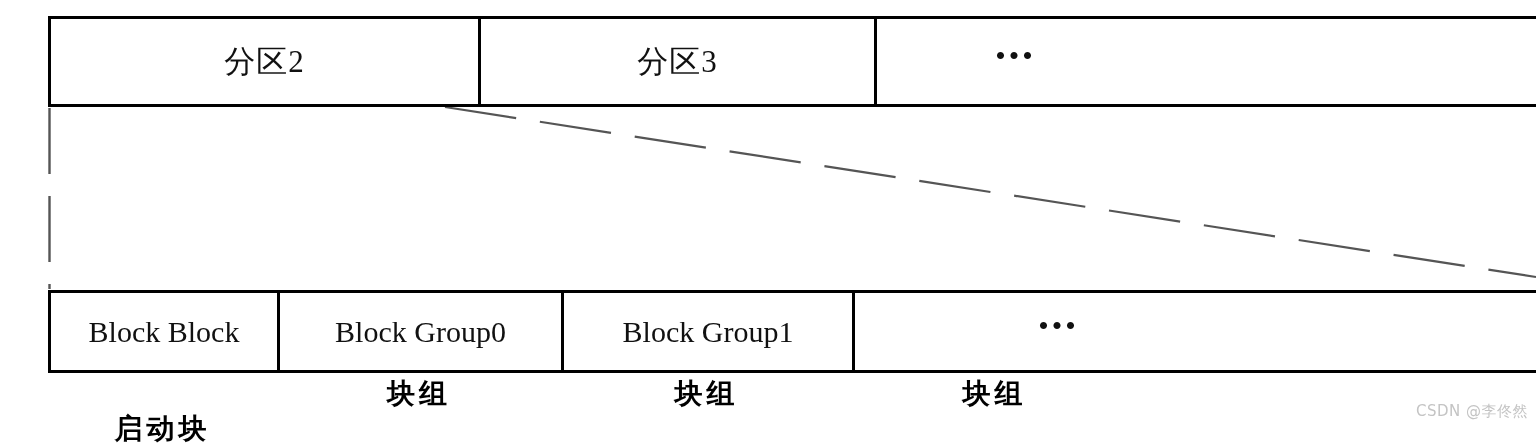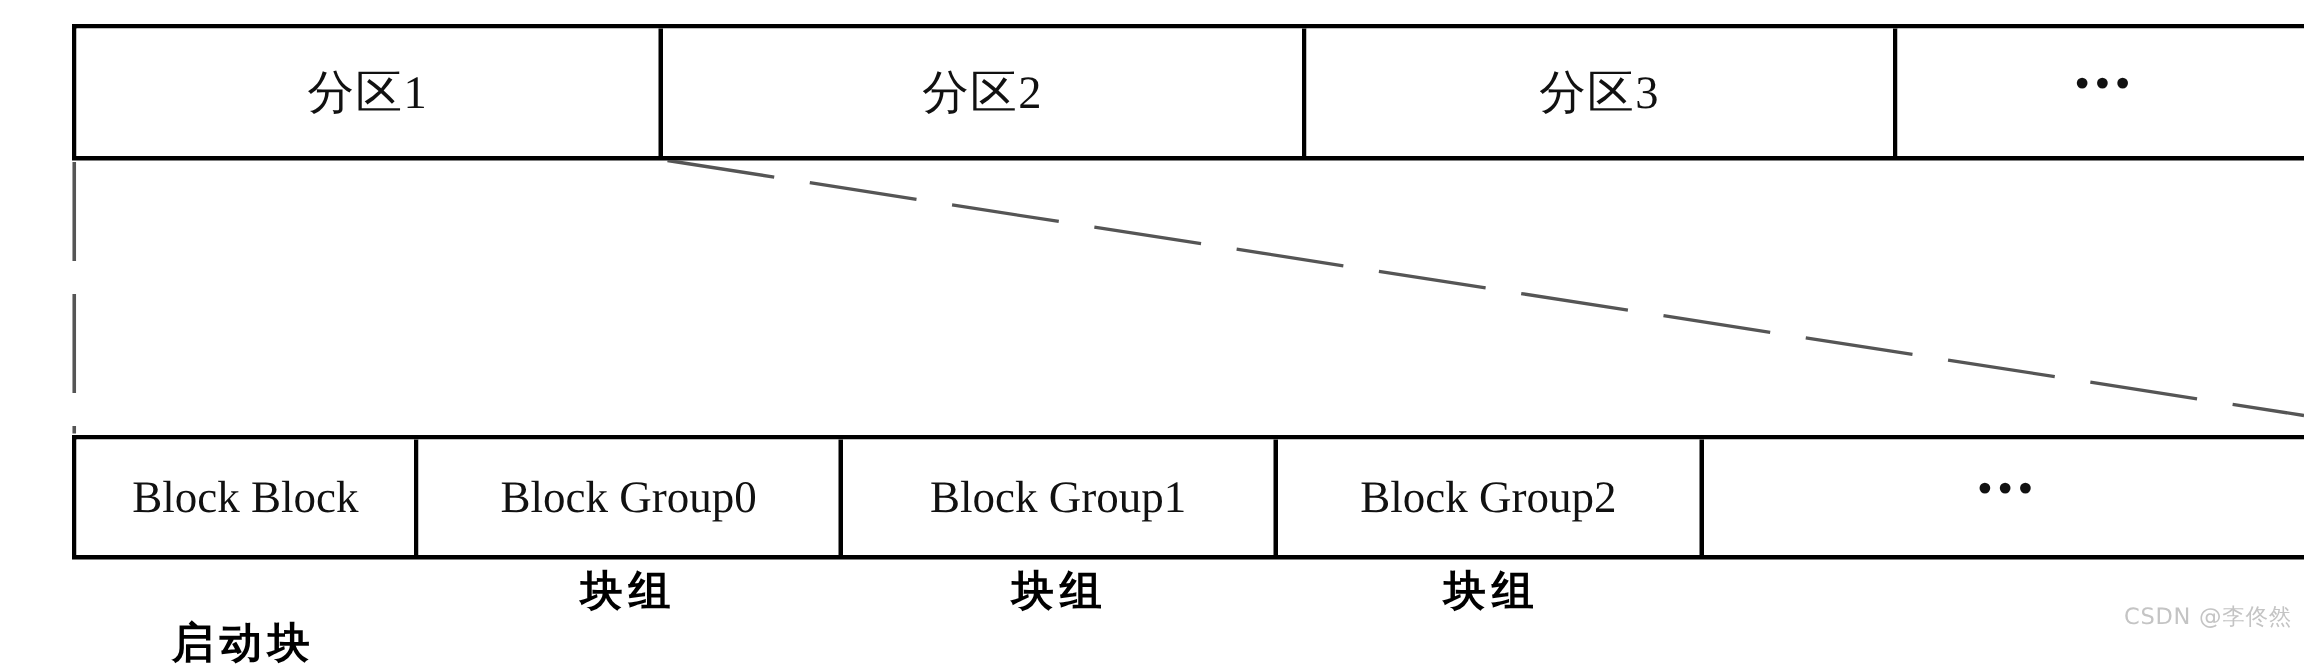--- a/index.html
+++ b/index.html
@@ -139,23 +139,20 @@
 <div id="canvas">
 
   <svg id="connectors" viewBox="0 0 1536 445" width="1536" height="445" xmlns="http://www.w3.org/2000/svg">
 
     <line x1="49.5" y1="108" x2="49.5" y2="289" stroke="#555555" stroke-width="2.4" stroke-dasharray="66 22" stroke-dashoffset="0"></line>
 
     <line x1="445" y1="107" x2="1536" y2="277" stroke="#555555" stroke-width="2.2" stroke-dasharray="72 24"></line>
   </svg>
 
   <div id="partition-row" class="row">
-    <div class="cell cell-p1">
-      <span>分区1</span>
-    </div>
     <div class="cell cell-p2">
       <span>分区2</span>
     </div>
     <div class="cell cell-p3">
       <span>分区3</span>
     </div>
     <div class="cell cell-pmore last">
       <span class="ellipsis">•••</span>
     </div>
   </div>
@@ -163,23 +160,20 @@
   <div id="blockgroup-row" class="row">
     <div class="cell cell-boot">
       <span>Block Block</span>
     </div>
     <div class="cell cell-bg0">
       <span>Block Group0</span>
     </div>
     <div class="cell cell-bg1">
       <span>Block Group1</span>
     </div>
-    <div class="cell cell-bg2">
-      <span>Block Group2</span>
-    </div>
     <div class="cell cell-bgmore last">
       <span class="ellipsis">•••</span>
     </div>
   </div>
 
   <div id="caption-strip">
     <div class="caption cap-boot">启动块</div>
     <div class="caption cap-bg0">块组</div>
     <div class="caption cap-bg1">块组</div>
     <div class="caption cap-bg2">块组</div>

